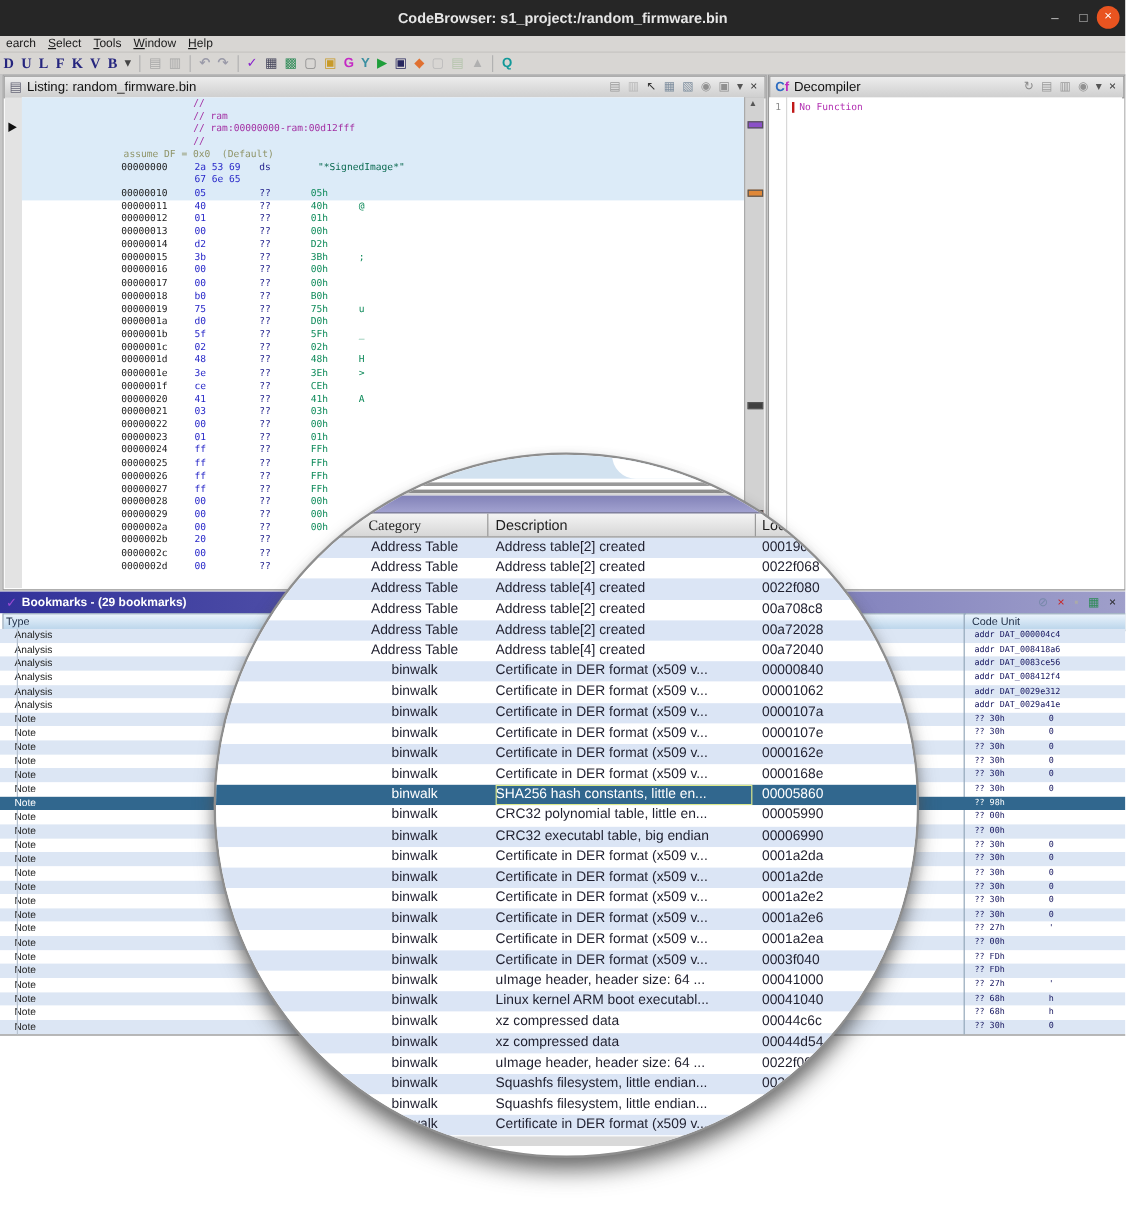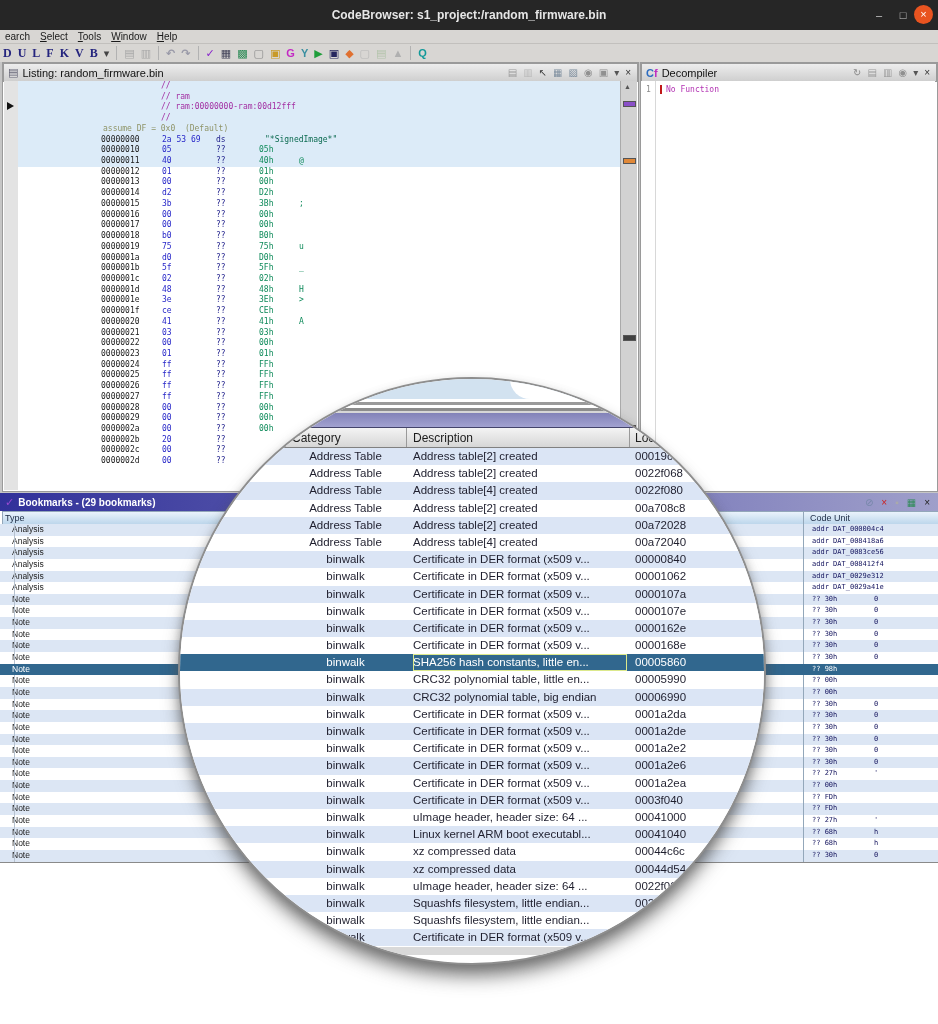--- a/index.html
+++ b/index.html
@@ -191,20 +191,21 @@
     </div>
     <div class="abs" id="listing-body">
       <div class="abs" id="sel-block"></div>
       <div id="listing-lines" style="position:relative;">
           <div class="lline"><span class="c-comment">//</span></div>
           <div class="lline"><span class="c-comment">// ram</span></div>
           <div class="lline"><span class="c-comment">// ram:00000000-ram:00d12fff</span></div>
           <div class="lline"><span class="c-comment">//</span></div>
           <div class="lline"><span class="c-assume">assume DF = 0x0  (Default)</span></div>
           <div class="lline"><span class="c-addr">00000000</span><span class="c-byte">2a 53 69</span><span class="c-ds">ds</span><span class="c-str">"*SignedImage*"</span></div>
+          <div class="lline"><span class="c-byte">67 6e 65</span></div>
           <div class="lline"><span class="c-addr">00000010</span><span class="c-byte">05</span><span class="c-mn">??</span><span class="c-val">05h</span><span class="c-ch"></span></div>
           <div class="lline"><span class="c-addr">00000011</span><span class="c-byte">40</span><span class="c-mn">??</span><span class="c-val">40h</span><span class="c-ch">@</span></div>
           <div class="lline"><span class="c-addr">00000012</span><span class="c-byte">01</span><span class="c-mn">??</span><span class="c-val">01h</span><span class="c-ch"></span></div>
           <div class="lline"><span class="c-addr">00000013</span><span class="c-byte">00</span><span class="c-mn">??</span><span class="c-val">00h</span><span class="c-ch"></span></div>
           <div class="lline"><span class="c-addr">00000014</span><span class="c-byte">d2</span><span class="c-mn">??</span><span class="c-val">D2h</span><span class="c-ch"></span></div>
           <div class="lline"><span class="c-addr">00000015</span><span class="c-byte">3b</span><span class="c-mn">??</span><span class="c-val">3Bh</span><span class="c-ch">;</span></div>
           <div class="lline"><span class="c-addr">00000016</span><span class="c-byte">00</span><span class="c-mn">??</span><span class="c-val">00h</span><span class="c-ch"></span></div>
           <div class="lline"><span class="c-addr">00000017</span><span class="c-byte">00</span><span class="c-mn">??</span><span class="c-val">00h</span><span class="c-ch"></span></div>
           <div class="lline"><span class="c-addr">00000018</span><span class="c-byte">b0</span><span class="c-mn">??</span><span class="c-val">B0h</span><span class="c-ch"></span></div>
           <div class="lline"><span class="c-addr">00000019</span><span class="c-byte">75</span><span class="c-mn">??</span><span class="c-val">75h</span><span class="c-ch">u</span></div>
@@ -434,21 +435,21 @@
     <div class="abs band" id="lens-blue"></div>
     <div class="abs" id="lens-blue-cut"></div>
     <div class="abs band" id="lb1"></div>
     <div class="abs band" id="lb2"></div>
     <div class="abs band" id="lb3"></div>
     <div class="abs band" id="lb4"></div>
     <div class="abs band" id="lb5"></div>
     <div class="abs band" id="lens-purple"></div>
     <div class="abs band" id="lens-dark"></div>
     <div class="abs band" id="lens-hdr">
-      <span style="left:112px;">Category</span>
+      <span style="left:127px;font-family:Liberation Serif, serif;">Category</span>
       <span style="left:233px;">Description</span>
       <span style="left:455px;">Location</span>
       <i class="lh-sep" style="left:105px;"></i>
         <i class="lh-sep" style="left:226px;"></i>
         <i class="lh-sep" style="left:449px;"></i>
     </div>
     <div class="abs" id="lens-rows">
         <div class="lrow odd">
           <span class="l-cat">Address Table</span>
           <span class="l-desc">Address table[2] created</span>
@@ -514,21 +515,21 @@
           <span class="l-desc">SHA256 hash constants, little en...</span>
           <span class="l-loc">00005860</span>
         </div>
         <div class="lrow even">
           <span class="l-cat">binwalk</span>
           <span class="l-desc">CRC32 polynomial table, little en...</span>
           <span class="l-loc">00005990</span>
         </div>
         <div class="lrow odd">
           <span class="l-cat">binwalk</span>
-          <span class="l-desc">CRC32 polynomial table, big endian</span>
+          <span class="l-desc">CRC32 executabl table, big endian</span>
           <span class="l-loc">00006990</span>
         </div>
         <div class="lrow even">
           <span class="l-cat">binwalk</span>
           <span class="l-desc">Certificate in DER format (x509 v...</span>
           <span class="l-loc">0001a2da</span>
         </div>
         <div class="lrow odd">
           <span class="l-cat">binwalk</span>
           <span class="l-desc">Certificate in DER format (x509 v...</span>

